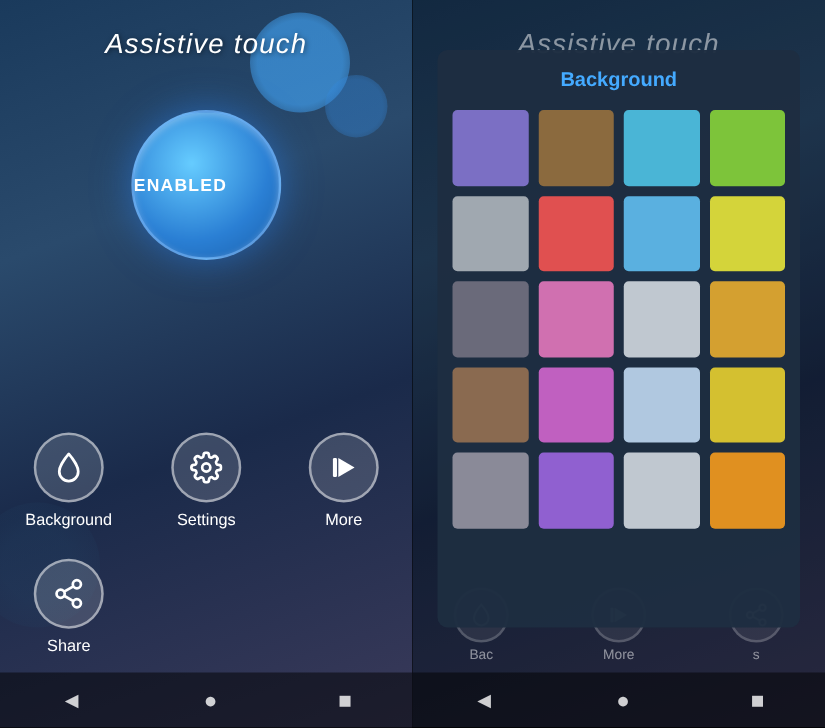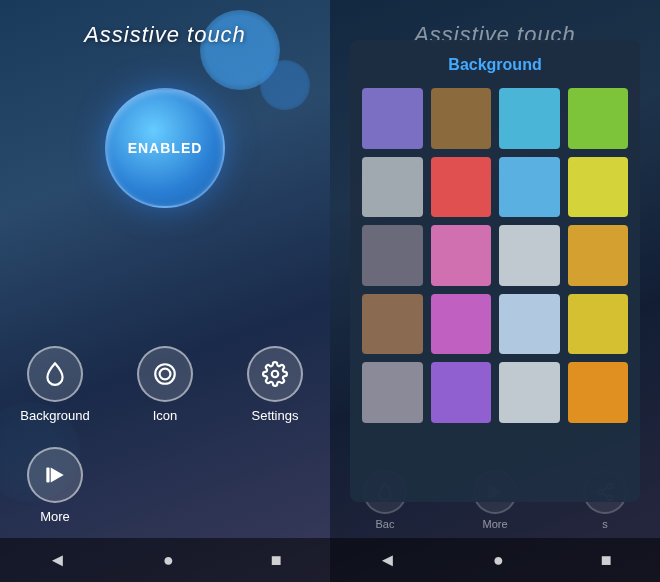--- a/index.html
+++ b/index.html
@@ -59,21 +59,21 @@
       text-shadow: 1px 1px 4px rgba(0,0,0,0.5);
     }
 
     .enabled-circle {
       width: 120px;
       height: 120px;
       border-radius: 50%;
       background: radial-gradient(circle at 40% 35%, #6cf, #2a7fd4 60%, #1a5faa 100%);
       display: flex;
       align-items: center;
-      justify-content: center;
+      justify-content: flex-start;
       margin-top: 40px;
       box-shadow: 0 0 30px rgba(40,120,220,0.6), inset 0 2px 6px rgba(255,255,255,0.3);
       border: 2px solid rgba(150,200,255,0.5);
     }
 
     .enabled-text {
       color: #fff;
       font-size: 14px;
       font-weight: bold;
       letter-spacing: 1px;
@@ -267,29 +267,20 @@
 
       <div class="icon-item">
         <div class="icon-circle">
           <svg width="26" height="26" viewBox="0 0 24 24" fill="none" stroke="white" stroke-width="2" stroke-linecap="round" stroke-linejoin="round">
             <path d="M12 2 C12 2 5 10 5 15 a7 7 0 0 0 14 0 C19 10 12 2 12 2z"></path>
           </svg>
         </div>
         <span class="icon-label">Background</span>
       </div>
 
-      <div class="icon-item">
-        <div class="icon-circle">
-          <svg width="26" height="26" viewBox="0 0 24 24" fill="none" stroke="white" stroke-width="2">
-            <rect x="3" y="3" width="18" height="18" rx="9" ry="9" stroke="white" stroke-width="2" fill="none"></rect>
-            <circle cx="12" cy="12" r="5" stroke="white" stroke-width="2" fill="none"></circle>
-          </svg>
-        </div>
-        <span class="icon-label">Icon</span>
-      </div>
 
       <div class="icon-item">
         <div class="icon-circle">
           <svg width="26" height="26" viewBox="0 0 24 24" fill="none" stroke="white" stroke-width="2">
             <circle cx="12" cy="12" r="3"></circle>
             <path d="M19.4 15a1.65 1.65 0 0 0 .33 1.82l.06.06a2 2 0 0 1-2.83 2.83l-.06-.06a1.65 1.65 0 0 0-1.82-.33 1.65 1.65 0 0 0-1 1.51V21a2 2 0 0 1-4 0v-.09A1.65 1.65 0 0 0 9 19.4a1.65 1.65 0 0 0-1.82.33l-.06.06a2 2 0 0 1-2.83-2.83l.06-.06A1.65 1.65 0 0 0 4.68 15a1.65 1.65 0 0 0-1.51-1H3a2 2 0 0 1 0-4h.09A1.65 1.65 0 0 0 4.6 9a1.65 1.65 0 0 0-.33-1.82l-.06-.06a2 2 0 0 1 2.83-2.83l.06.06A1.65 1.65 0 0 0 9 4.68a1.65 1.65 0 0 0 1-1.51V3a2 2 0 0 1 4 0v.09a1.65 1.65 0 0 0 1 1.51 1.65 1.65 0 0 0 1.82-.33l.06-.06a2 2 0 0 1 2.83 2.83l-.06.06A1.65 1.65 0 0 0 19.4 9a1.65 1.65 0 0 0 1.51 1H21a2 2 0 0 1 0 4h-.09a1.65 1.65 0 0 0-1.51 1z"></path>
           </svg>
         </div>
         <span class="icon-label">Settings</span>
       </div>
@@ -298,20 +289,32 @@
       <div class="icon-item">
         <div class="icon-circle">
           <svg width="26" height="26" viewBox="0 0 24 24" fill="white">
             <polygon points="8,5 20,12 8,19" fill="white"></polygon>
             <rect x="4" y="5" width="3" height="14" rx="1" fill="white"></rect>
           </svg>
         </div>
         <span class="icon-label">More</span>
       </div>
 
+      <div class="icon-item">
+        <div class="icon-circle">
+          <svg width="26" height="26" viewBox="0 0 24 24" fill="none" stroke="white" stroke-width="2">
+            <circle cx="18" cy="5" r="3"></circle>
+            <circle cx="6" cy="12" r="3"></circle>
+            <circle cx="18" cy="19" r="3"></circle>
+            <line x1="8.59" y1="13.51" x2="15.42" y2="17.49"></line>
+            <line x1="15.41" y1="6.51" x2="8.59" y2="10.49"></line>
+          </svg>
+        </div>
+        <span class="icon-label">Share</span>
+      </div>
     </div>
   </div>
 
   <div class="nav-bar">
     <span class="nav-icon">◄</span>
     <span class="nav-icon">●</span>
     <span class="nav-icon">■</span>
   </div>
 </div>
 

